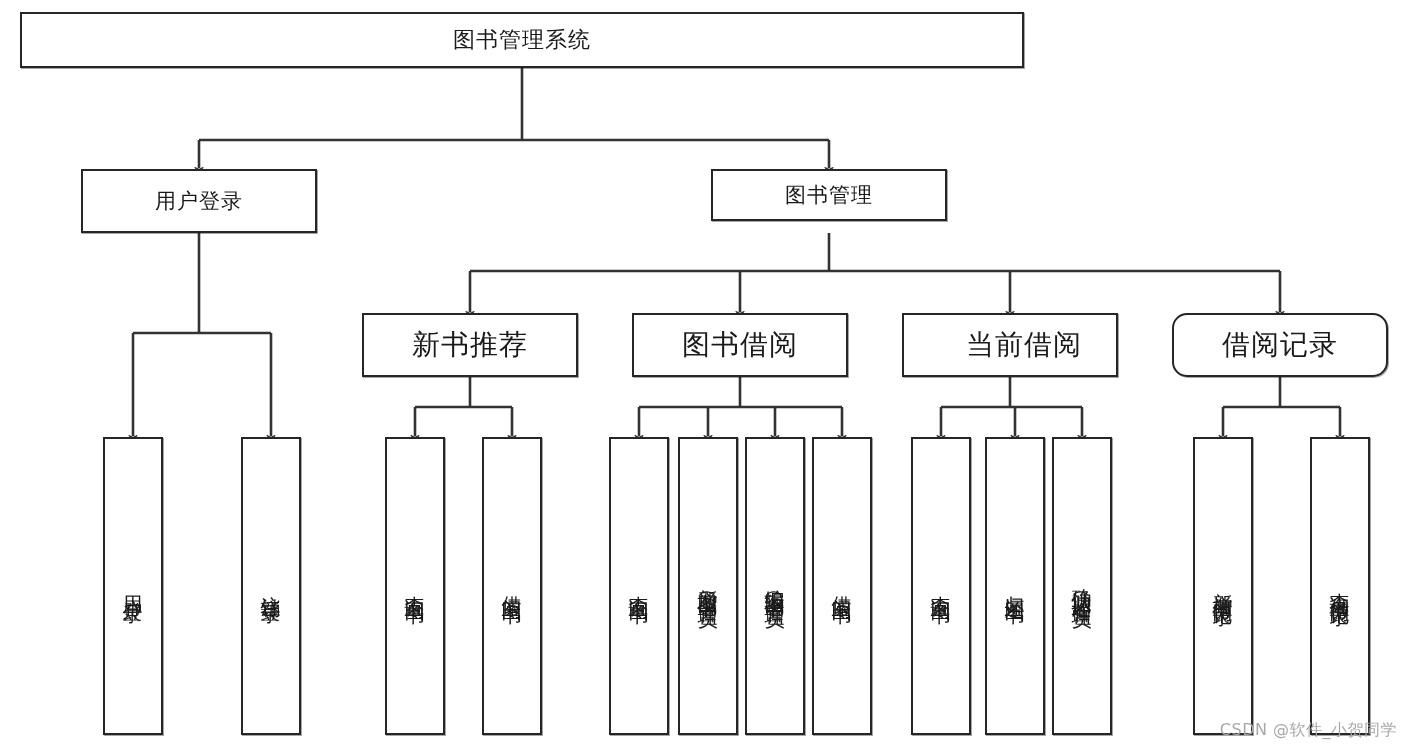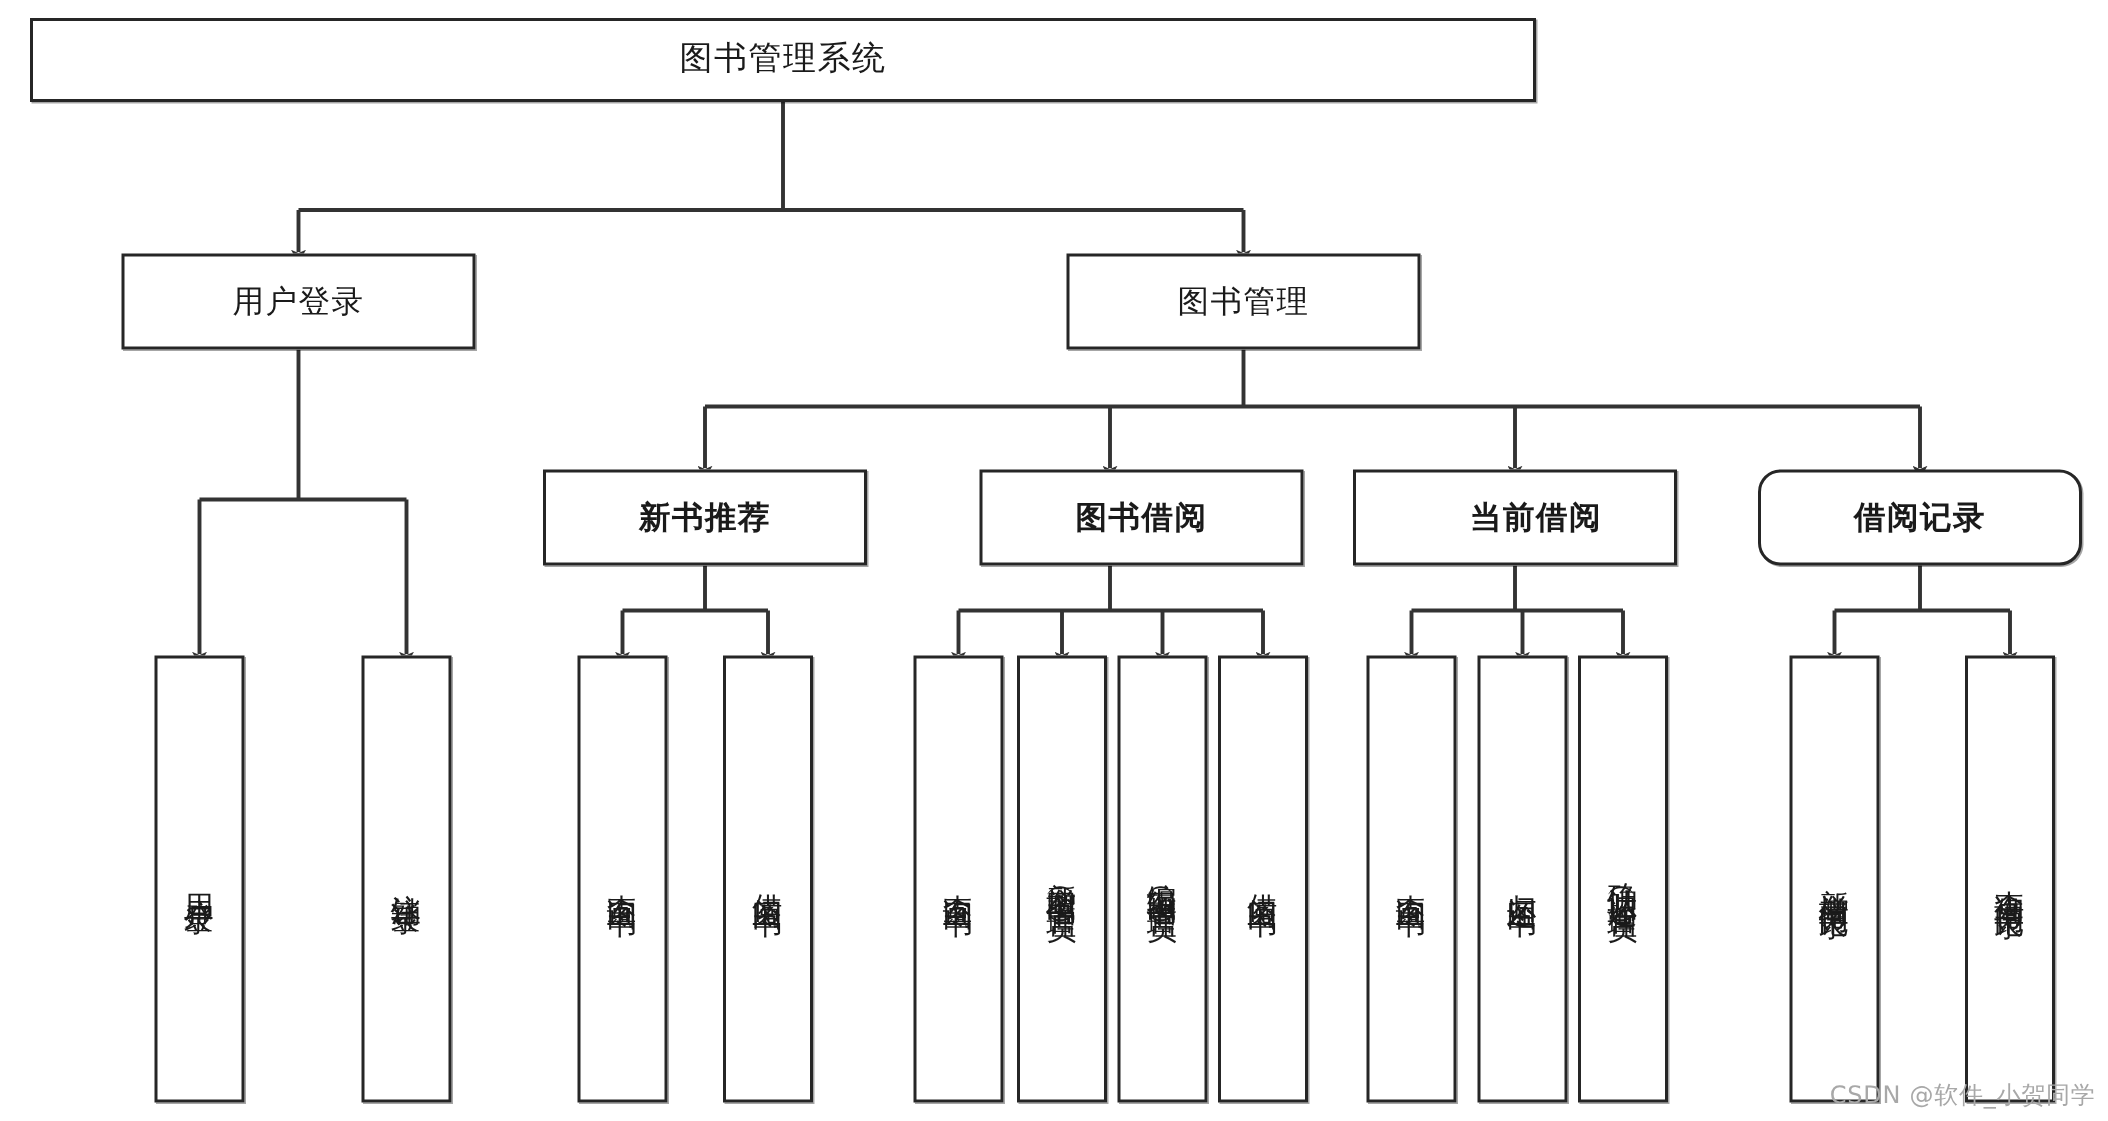--- a/index.html
+++ b/index.html
@@ -47,21 +47,21 @@
   .node.vertical .node-label {
     writing-mode: vertical-rl;
     text-orientation: upright;
     font-size: 20px;
     letter-spacing: 3px;
     line-height: 1;
     white-space: nowrap;
   }
   .node.level-0 .node-label { font-size: 22px; }
   .node.level-1 .node-label { font-size: 21px; }
-  .node.level-2 .node-label { font-size: 21px; font-weight: bold; }
+  .node.level-2 .node-label { font-size: 28px; }
   #watermark {
     position: absolute;
     right: 8px;
     bottom: 6px;
     font-size: 16px;
     color: #a8a8a8;
     letter-spacing: 0.5px;
     white-space: nowrap;
     user-select: none;
     margin-left: 20px;
@@ -115,27 +115,27 @@
       </g>
   </svg>
 
   <div id="nodes-layer">
       <div class="node  level-0" style="left: 20px; top: 12px; width: 1004px; height: 56px;">
         <span class="node-label">图书管理系统</span>
       </div>
       <div class="node  level-1" style="left: 81px; top: 169px; width: 236px; height: 64px;">
         <span class="node-label">用户登录</span>
       </div>
-      <div class="node  level-1" style="left: 711px; top: 169px; width: 236px; height: 64px;">
+      <div class="node  level-1" style="left: 711px; top: 169px; width: 236px; height: 52px;">
         <span class="node-label">图书管理</span>
       </div>
       <div class="node  level-2" style="left: 362px; top: 313px; width: 216px; height: 64px;">
         <span class="node-label">新书推荐</span>
       </div>
-      <div class="node  level-2" style="left: 632px; top: 313px; width: 216px; height: 64px; margin-left: 21px;">
+      <div class="node  level-2" style="left: 632px; top: 313px; width: 216px; height: 64px;">
         <span class="node-label">图书借阅</span>
       </div>
       <div class="node  level-2" style="left: 902px; top: 313px; width: 216px; height: 64px; padding-left: 28px;">
         <span class="node-label">当前借阅</span>
       </div>
       <div class="node  level-2" style="left: 1172px; top: 313px; width: 216px; height: 64px; border-radius: 15px;">
         <span class="node-label">借阅记录</span>
       </div>
       <div class="node vertical level-3" style="left: 103px; top: 437px; width: 60px; height: 298px;">
         <span class="node-label">用户登录</span>

